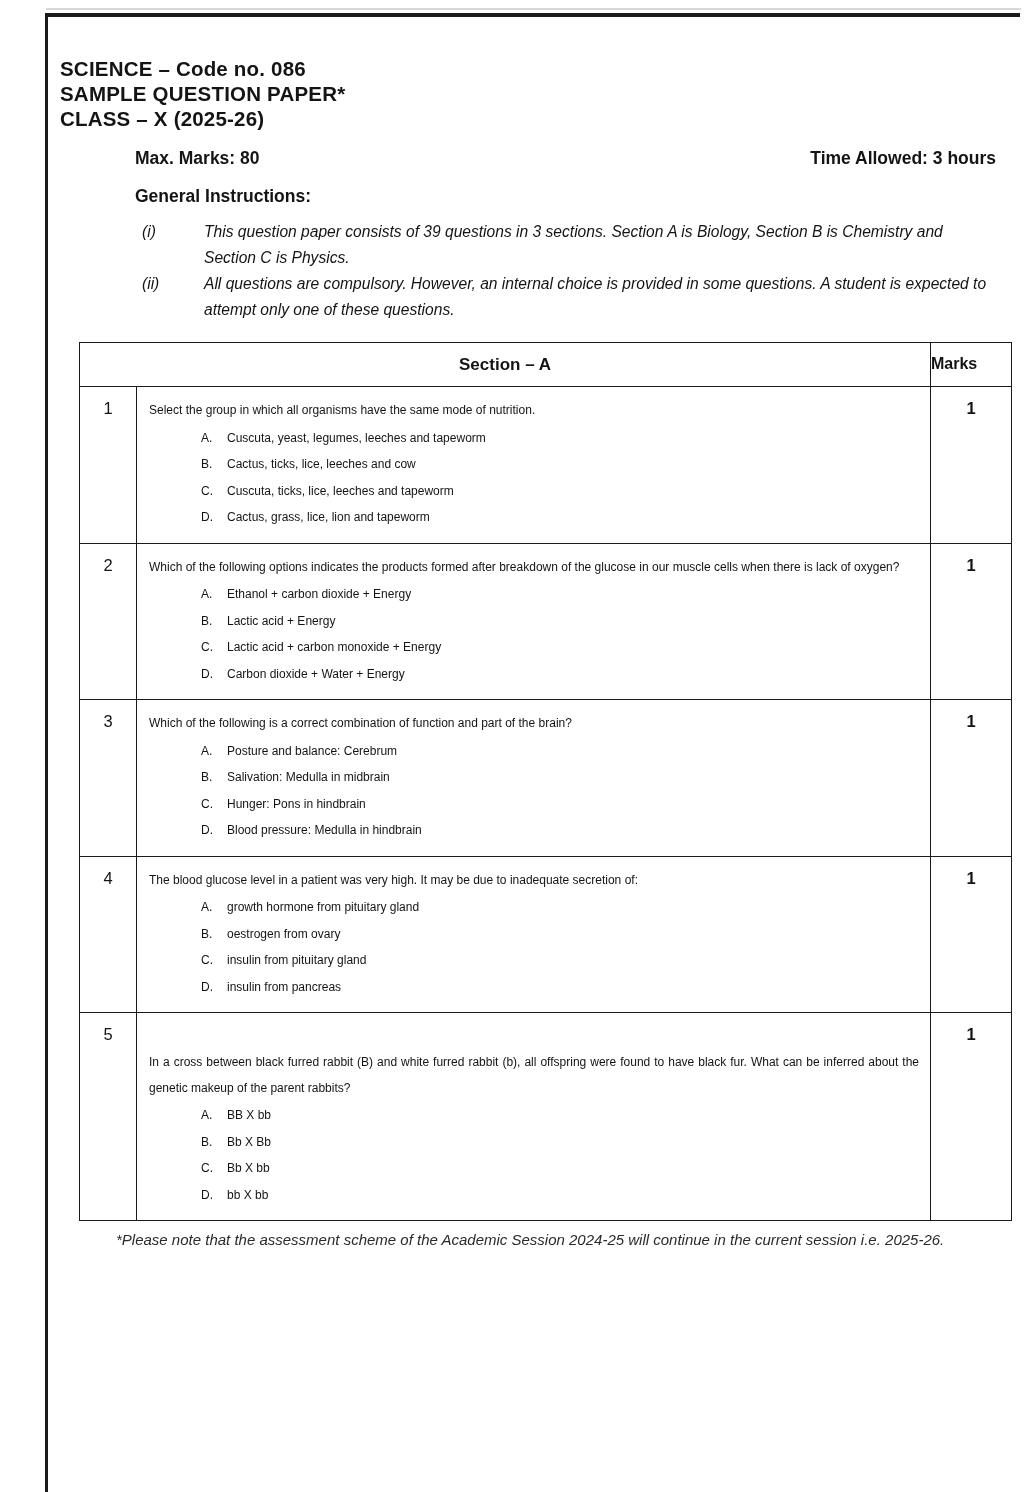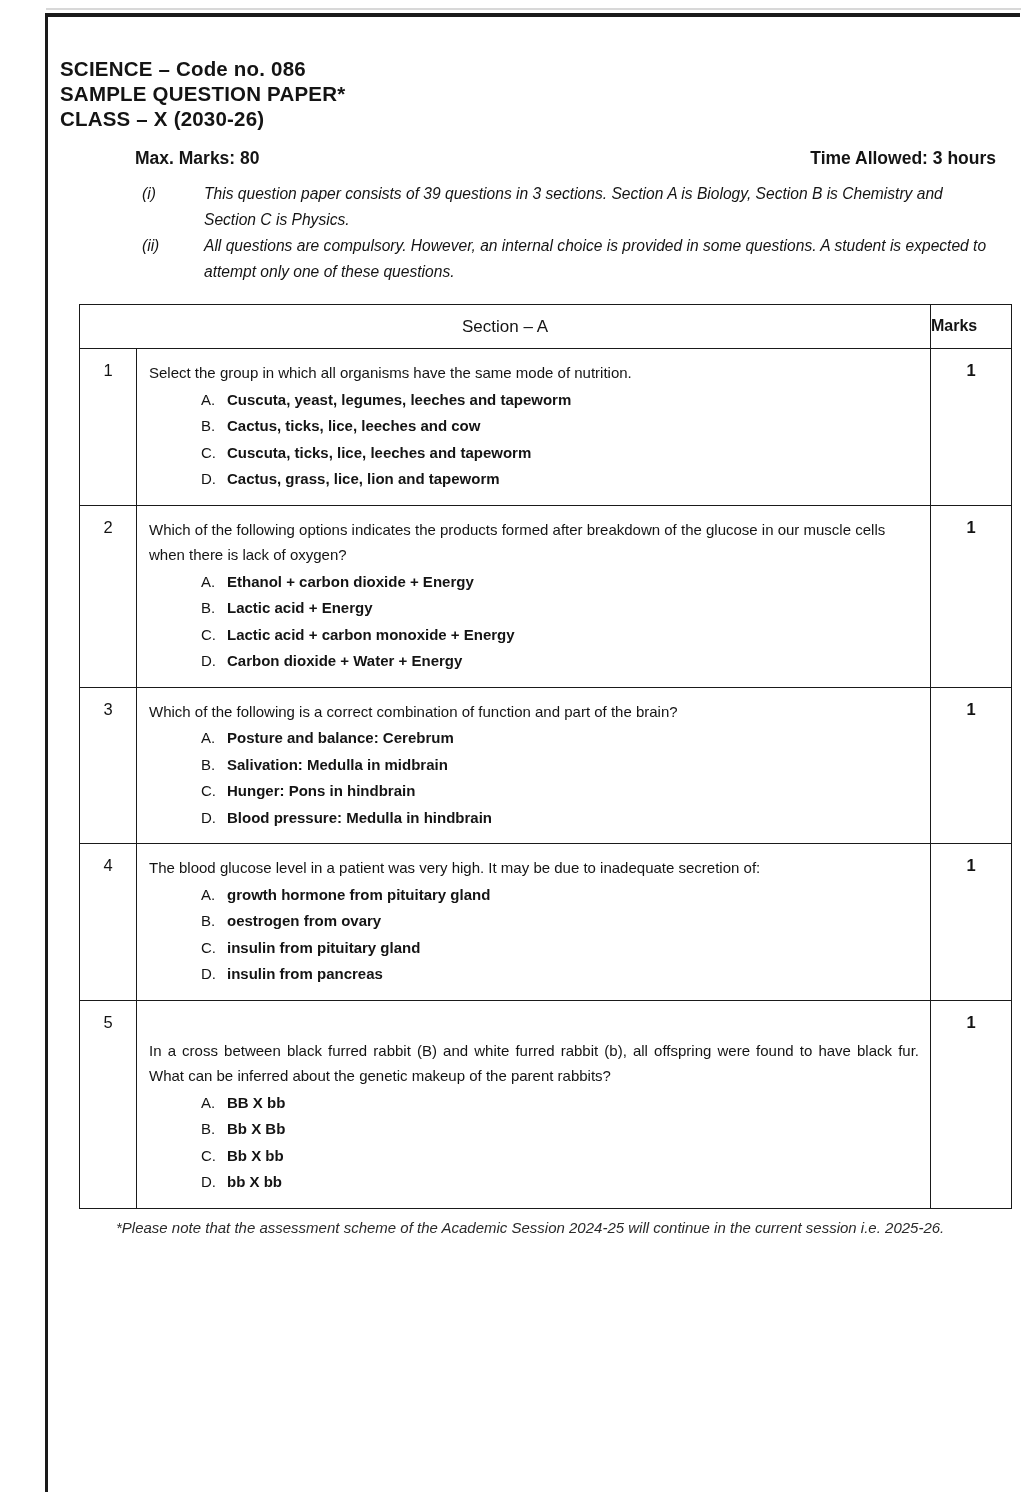--- a/index.html
+++ b/index.html
@@ -102,21 +102,21 @@
     border: 1.6px solid #1a1a1a;
     vertical-align: top;
     background: #ffffff;
   }
   col.c-num   { width: 57px; }
   col.c-body  { width: 794px; }
   col.c-marks { width: 81px; }
 
   th.section-head {
     text-align: center;
-    font-weight: normal;
+    font-weight: bold;
     font-size: 17px;
     padding: 12px 0 11px 0;
     border-bottom-width: 2.4px;
   }
   th.marks-head {
     text-align: left;
     font-weight: bold;
     font-size: 16px;
     padding: 12px 0 11px 0;
     border-bottom-width: 2.4px;
@@ -128,21 +128,21 @@
     padding: 12px 0 0 0;
   }
   td.q-marks {
     text-align: center;
     font-weight: bold;
     font-size: 16.5px;
     padding: 12px 0 0 0;
   }
   td.q-body {
     padding: 11px 11px 12px 12px;
-    font-size: 15px;
+    font-size: 12px;
     line-height: 25.5px;
   }
   td.q-body .stem {
     margin: 0;
   }
   td.q-body .stem.justified {
     text-align: justify;
     text-align-last: left;
     margin-top: 26px;
   }
@@ -152,21 +152,21 @@
     padding: 0 0 0 52px;
   }
   ol.options li {
     display: flex;
     line-height: 26.5px;
   }
   .opt-letter {
     width: 26px;
     flex: 0 0 26px;
   }
-  .opt-text { flex: 1; font-weight: bold; }
+  .opt-text { flex: 1; }
 
   
   .footnote {
     font-style: italic;
     font-size: 15px;
     line-height: 16px;
     padding: 7px 40px 0 52px;
     margin: 4px;
     color: #2a2a2a;
   }
@@ -174,27 +174,28 @@
 </head>
 <body>
 
 <div id="page-border"></div>
 
 <div id="sheet">
 
   <div>
     <div class="doc-title title-line-1">SCIENCE – Code no. 086</div>
     <div class="doc-title title-line-2">SAMPLE QUESTION PAPER*</div>
-    <div class="doc-title title-line-3">CLASS – X (2030-26)</div>
+    <div class="doc-title title-line-3">CLASS – X (2025-26)</div>
 
     <div class="meta-row">
       <span>Max. Marks: 80</span>
       <span>Time Allowed: 3 hours</span>
     </div>
 
+    <div class="instructions-heading">General Instructions:</div>
 
     <div class="instruction-list">
       <div class="instruction-item">
         <span class="instruction-marker">(i)</span>
         <span class="instruction-text">This question paper consists of 39 questions in 3 sections. Section A is Biology, Section B is Chemistry and Section C is Physics.</span>
       </div>
       <div class="instruction-item">
         <span class="instruction-marker">(ii)</span>
         <span class="instruction-text">All questions are compulsory. However, an internal choice is provided in some questions. A student is expected to attempt only one of these questions.</span>
       </div>

